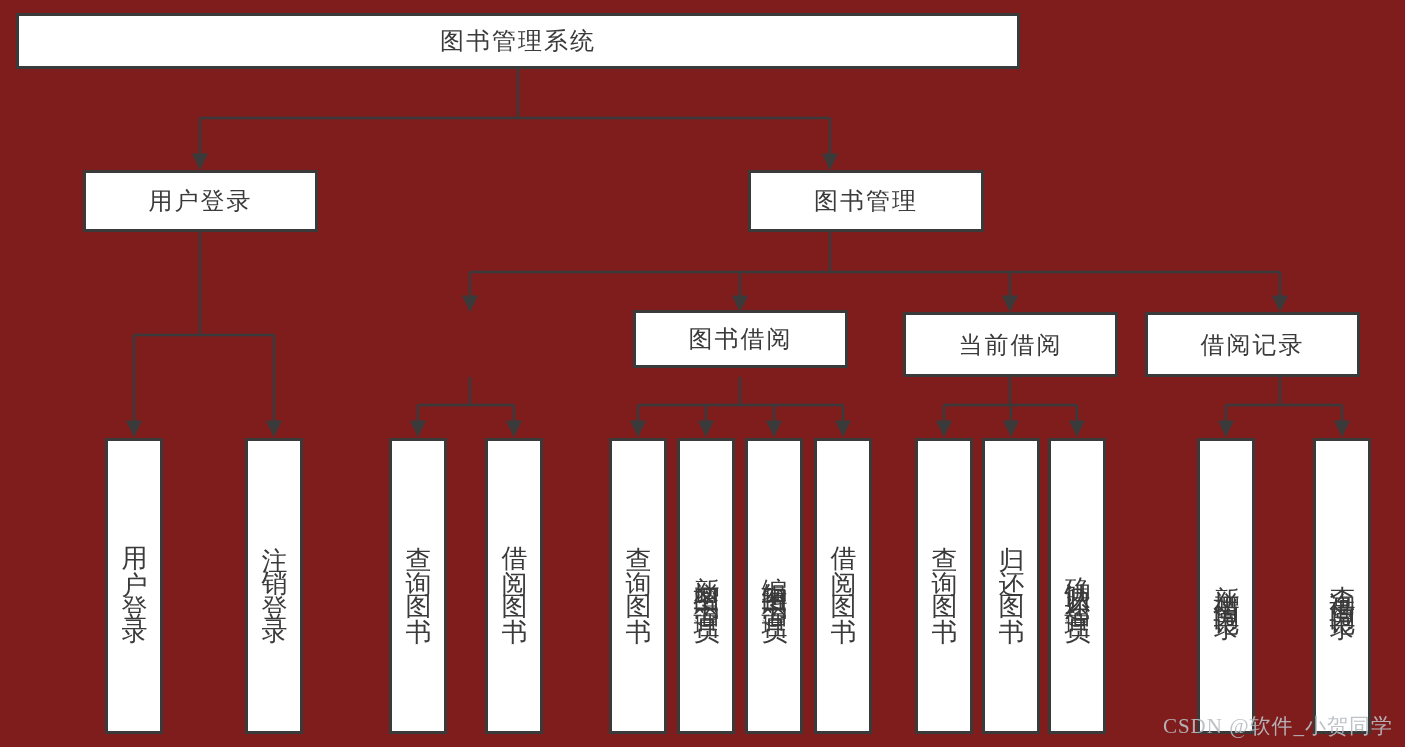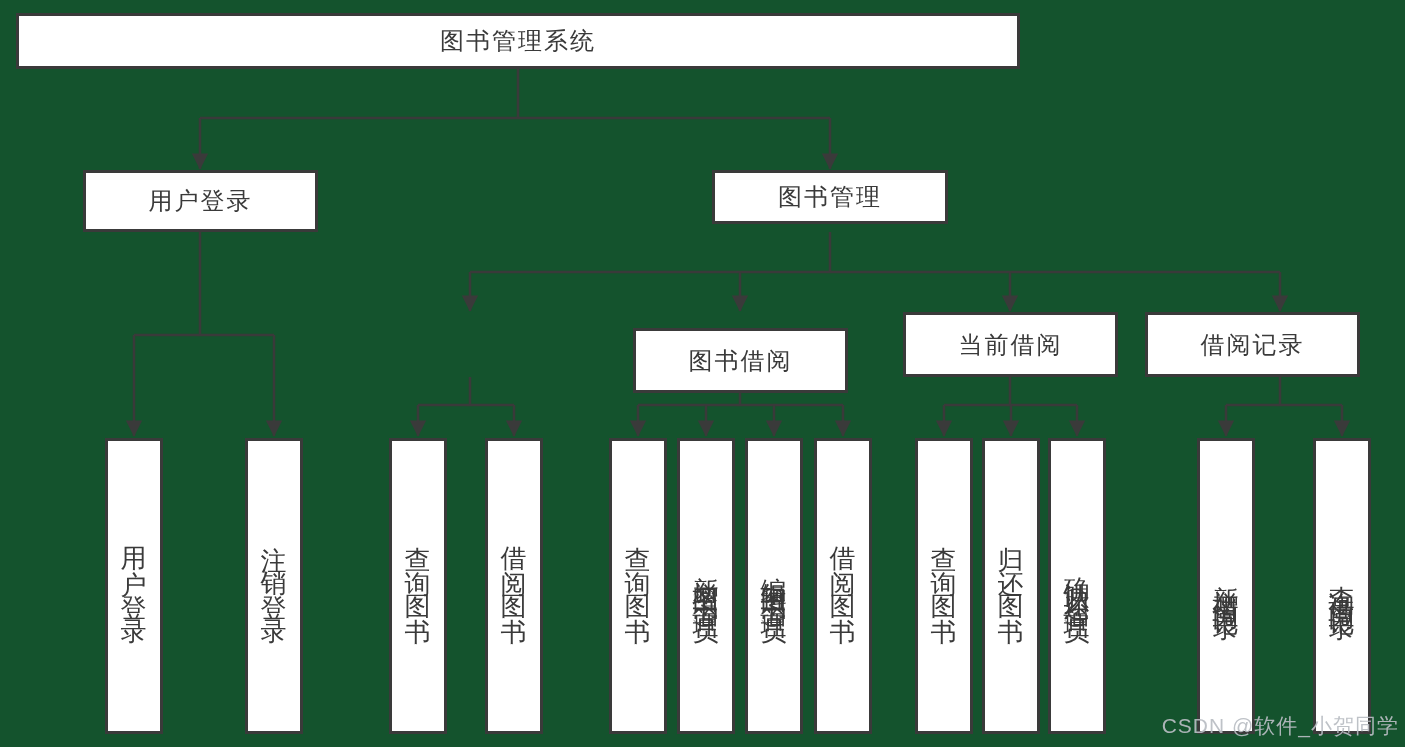--- a/index.html
+++ b/index.html
@@ -1,34 +1,34 @@
 <!DOCTYPE html>
 <html><head>
 <meta charset="utf-8">
 <style>
   html,body{margin:0;padding:0;background:#ffffff;}
   .stage{
-    position:relative;width:1405px;height:747px;background:#14532d;overflow:hidden;
-    font-family:Liberation Sans, sans-serif;color:#3a3a3a;
+    position:relative;width:1405px;height:747px;background:#7f1d1d;overflow:hidden;
+    font-family:Liberation Serif, serif;color:#3a3a3a;
   }
   .wires{position:absolute;left:0;top:0;}
   .wire{fill:none;stroke:#3a3a3a;stroke-width:2.5;}
   .box{
     position:absolute;box-sizing:border-box;background:#ffffff;
     border:3px solid #3a3a3a;display:flex;align-items:center;justify-content:center;
   }
   .box .lbl{font-size:24px;letter-spacing:2px;white-space:nowrap;}
   .leaf .lbl{
     writing-mode:vertical-rl;text-orientation:mixed;font-size:26px;line-height:1;white-space:nowrap;
   }
   .leaf .len4{letter-spacing:24px;transform:translateY(-12px);}
   .leaf .len6{letter-spacing:6px;transform:translateY(-3px);}
   .leaf .len9{letter-spacing:6px;transform:translateY(-3px);}
   .watermark{
-    position:absolute;right:6px;bottom:7px;font-size:21px;letter-spacing:1px;
+    position:absolute;right:12px;bottom:7px;font-size:21px;letter-spacing:1px;
     color:#b9bdc3;opacity:.92;white-space:nowrap;z-index:5;
   }
 </style>
 </head>
 <body>
 
 <div class="stage">
 
   <svg class="wires" width="1405" height="747" viewBox="0 0 1405 747">
     <defs>
@@ -66,25 +66,25 @@
     </g>
   </svg>
 
   <div class="box" style="left:16px;top:13px;width:1004px;height:56px">
     <span class="lbl">图书管理系统</span>
   </div>
 
   <div class="box" style="left:83px;top:170px;width:235px;height:62px">
     <span class="lbl">用户登录</span>
   </div>
-  <div class="box" style="left:712px;top:170px;width:236px;height:54px">
+  <div class="box" style="left:748px;top:170px;width:236px;height:62px">
     <span class="lbl">图书管理</span>
   </div>
 
-  <div class="box" style="left:633px;top:328px;width:215px;height:65px">
+  <div class="box" style="left:633px;top:310px;width:215px;height:58px">
     <span class="lbl">图书借阅</span>
   </div>
   <div class="box" style="left:903px;top:312px;width:215px;height:65px">
     <span class="lbl">当前借阅</span>
   </div>
   <div class="box" style="left:1145px;top:312px;width:215px;height:65px">
     <span class="lbl">借阅记录</span>
   </div>
 
   <div class="box leaf" style="left:105px;top:438px;width:58px;height:296px">

